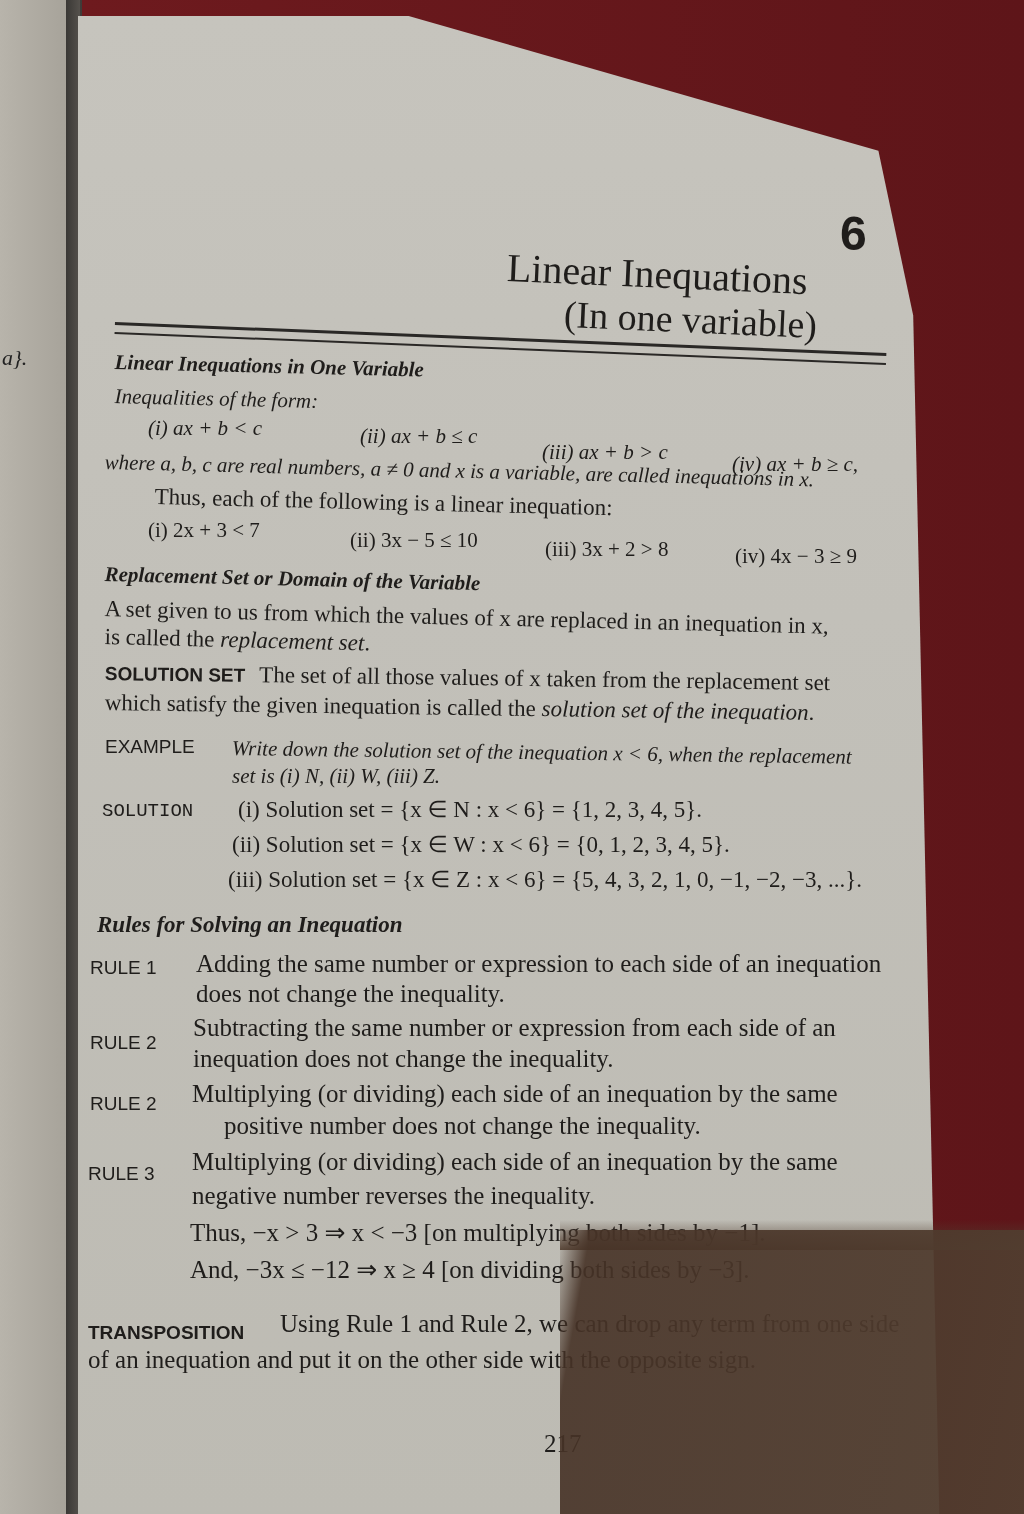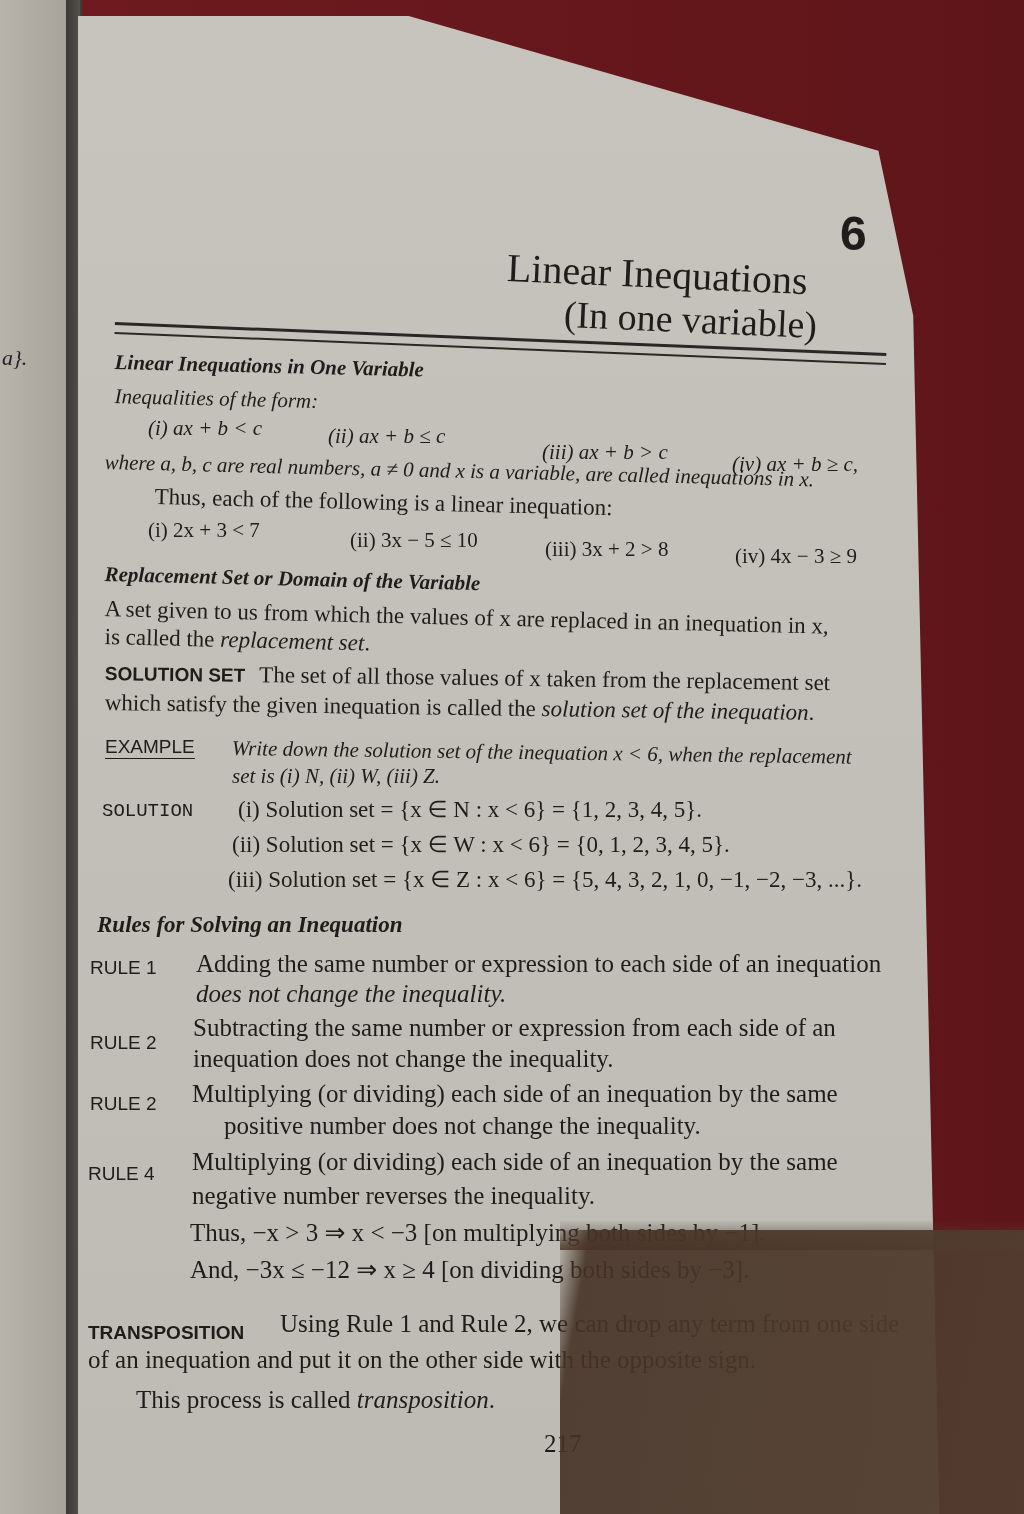--- a/index.html
+++ b/index.html
@@ -49,42 +49,42 @@
     transform: rotate(2.3deg); transform-origin: left top;
   }
   .ital { font-style: italic; }
   .bolditalic { font-style: italic; font-weight: bold; }
   .label-sans { font-family: "Liberation Sans", sans-serif; font-size: 19px; }
   .t20 { font-size: 21px; }
   .t22 { font-size: 23px; }
   .t24 { font-size: 25px; }
   .tilt { transform: rotate(1.4deg); transform-origin: left top; }
   .tilt2 { transform: rotate(0.8deg); transform-origin: left top; }
-  .under { text-decoration: underline; text-underline-offset: 5px; }
+  .under { text-underline-offset: 5px; }
 </style>
 </head>
 <body>
 
 <div class="backdrop"></div>
 <div class="left-page">
   <span class="left-fragment">a}.</span>
 </div>
 <div class="spine"></div>
 <div class="page"></div>
 
 <div class="content">
   <div class="abs chap-num">6</div>
   <div class="abs chap-title">Linear Inequations</div>
   <div class="abs chap-sub">(In one variable)</div>
   <div class="rule-line"></div>
 
   <div class="abs bolditalic t20 tilt" style="left:115px;top:350px;">Linear Inequations in One Variable</div>
   <div class="abs ital t20 tilt" style="left:115px;top:384px;">Inequalities of the form:</div>
   <div class="abs ital t20" style="left:148px;top:416px;">(i) ax + b &lt; c</div>
-  <div class="abs ital t20" style="left:328px;top:424px;">(ii) ax + b ≤ c</div>
+  <div class="abs ital t20" style="left:360px;top:424px;">(ii) ax + b ≤ c</div>
   <div class="abs ital t20" style="left:542px;top:440px;">(iii) ax + b &gt; c</div>
   <div class="abs ital t20" style="left:732px;top:452px;">(iv) ax + b ≥ c,</div>
   <div class="abs ital t20 tilt" style="left:105px;top:450px;">where a, b, c are real numbers, a ≠ 0 and x is a variable, are called inequations in x.</div>
   <div class="abs t22 tilt" style="left:155px;top:484px;">Thus, each of the following is a linear inequation:</div>
   <div class="abs t20" style="left:148px;top:518px;">(i) 2x + 3 &lt; 7</div>
   <div class="abs t20" style="left:350px;top:528px;">(ii) 3x − 5 ≤ 10</div>
   <div class="abs t20" style="left:545px;top:537px;">(iii) 3x + 2 &gt; 8</div>
   <div class="abs t20" style="left:735px;top:544px;">(iv) 4x − 3 ≥ 9</div>
 
   <div class="abs bolditalic t20 tilt" style="left:105px;top:562px;">Replacement Set or Domain of the Variable</div>
@@ -107,40 +107,37 @@
 
   <div class="abs label-sans" style="left:102px;top:800px;font-family:Liberation Mono, monospace;">SOLUTION</div>
   <div class="abs t22" style="left:238px;top:796px;">(i) Solution set = {x ∈ N : x &lt; 6} = {1, 2, 3, 4, 5}.</div>
   <div class="abs t22" style="left:232px;top:831px;">(ii) Solution set = {x ∈ W : x &lt; 6} = {0, 1, 2, 3, 4, 5}.</div>
   <div class="abs t22" style="left:228px;top:866px;">(iii) Solution set = {x ∈ Z : x &lt; 6} = {5, 4, 3, 2, 1, 0, −1, −2, −3, ...}.</div>
 
   <div class="abs bolditalic t22" style="left:97px;top:912px;">Rules for Solving an Inequation</div>
 
   <div class="abs label-sans" style="left:90px;top:957px;">RULE 1</div>
   <div class="abs t24" style="left:196px;top:950px;">Adding the same number or expression to each side of an inequation</div>
-  <div class="abs t24" style="left:196px;top:980px;font-style:italic;">does not change the inequality.</div>
+  <div class="abs t24" style="left:196px;top:980px;">does not change the inequality.</div>
 
   <div class="abs label-sans" style="left:90px;top:1032px;">RULE 2</div>
   <div class="abs t24" style="left:193px;top:1014px;">Subtracting the same number or expression from each side of an</div>
   <div class="abs t24" style="left:193px;top:1045px;">inequation does not change the inequality.</div>
 
   <div class="abs label-sans" style="left:90px;top:1093px;">RULE 2</div>
   <div class="abs t24" style="left:192px;top:1080px;">Multiplying (or dividing) each side of an inequation by the same</div>
   <div class="abs t24" style="left:192px;top:1112px;margin-left:32px;">positive number does not change the inequality.</div>
 
-  <div class="abs label-sans" style="left:88px;top:1163px;">RULE 4</div>
+  <div class="abs label-sans" style="left:88px;top:1163px;">RULE 3</div>
   <div class="abs t24" style="left:192px;top:1148px;">Multiplying (or dividing) each side of an inequation by the same</div>
   <div class="abs t24" style="left:192px;top:1182px;">negative number reverses the inequality.</div>
   <div class="abs t24" style="left:190px;top:1218px;">Thus, −x &gt; 3 ⇒ x &lt; −3   [on multiplying both sides by −1].</div>
   <div class="abs t24" style="left:190px;top:1255px;">And, −3x ≤ −12 ⇒ x ≥ 4   [on dividing both sides by −3].</div>
 
   <div class="abs label-sans" style="left:88px;top:1322px;font-weight:bold;">TRANSPOSITION</div>
   <div class="abs t24" style="left:280px;top:1310px;">Using Rule 1 and Rule 2, we can drop any term from one side</div>
   <div class="abs t24" style="left:88px;top:1346px;">of an inequation and put it on the other side with the opposite sign.</div>
-  <div class="abs t24" style="left:136px;top:1386px;">
-    <span>This process is called </span><span class="ital">transposition</span><span>.</span>
-  </div>
 
   <div class="abs t24" style="left:520px;top:1430px;margin-left:24px;">217</div>
 </div>
 
 <div class="shadow-top"></div>
 <div class="shadow"></div>
 
 </body></html>

